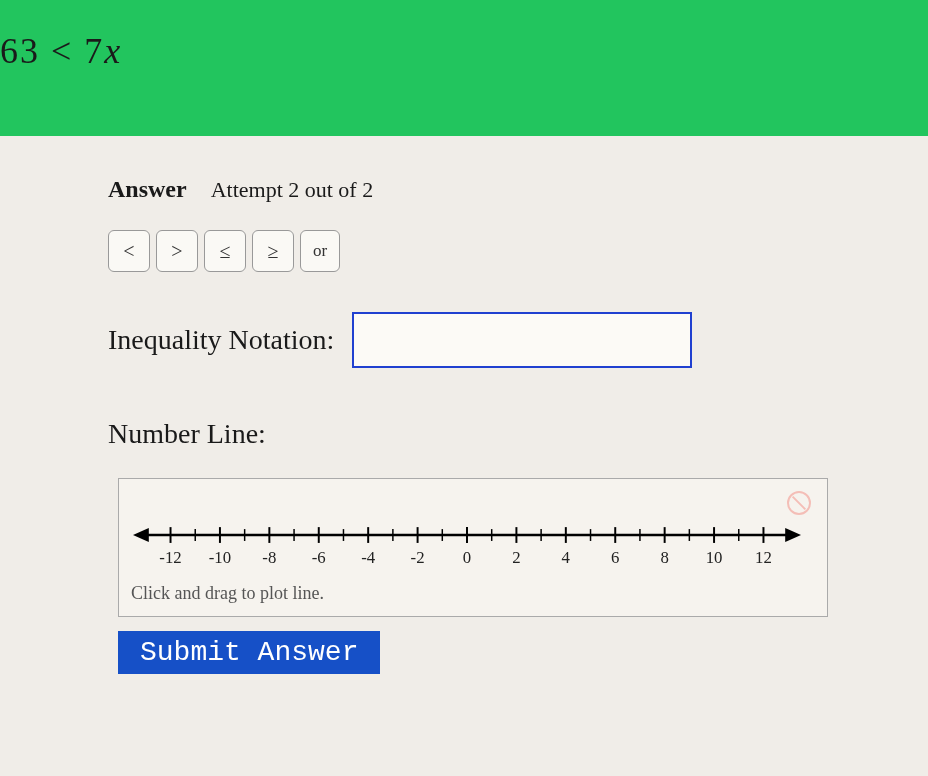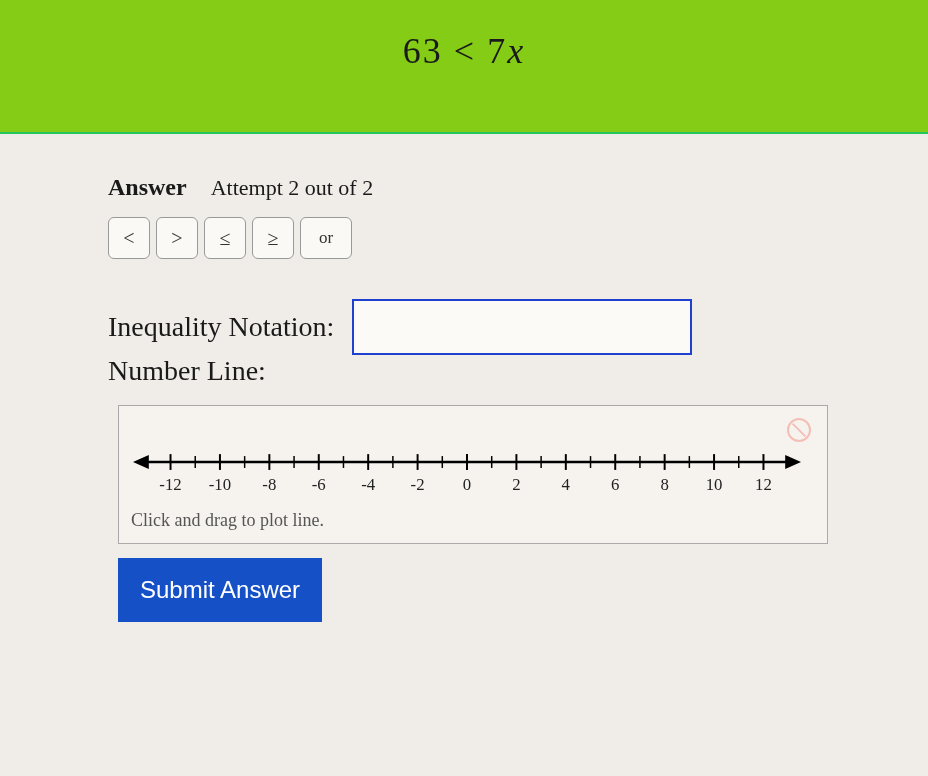--- a/index.html
+++ b/index.html
@@ -8,37 +8,37 @@
     padding: 0;
     width: 928px;
     height: 776px;
     font-family: Georgia, 'Times New Roman', serif;
     background: #f0ede8;
     color: #1a1a1a;
     position: relative;
     overflow: hidden;
   }
   .problem-area {
-    background: #84cc16;
+    background: #22c55e;
     padding: 30px 0 60px 0;
-    text-align: center;
-    border-bottom: 2px solid #22c55e;
+    text-align: left;
+    border-bottom: 4px solid #22c55e;
   }
   .problem {
     font-size: 36px;
     font-family: 'Times New Roman', serif;
     letter-spacing: 2px;
   }
   .problem .var { font-style: italic; }
   .answer-area {
     padding: 40px 100px 0 108px;
   }
   .answer-header {
     font-size: 24px;
-    margin-bottom: 16px;
+    margin-bottom: 27px;
   }
   .answer-header .bold { font-weight: bold; }
   .answer-header .attempt { font-weight: normal; margin-left: 18px; font-size: 22px; }
   .op-row {
     display: flex;
     gap: 6px;
     margin-bottom: 40px;
   }
   .op-btn {
     width: 42px;
@@ -47,41 +47,42 @@
     border-radius: 6px;
     background: #faf9f5;
     font-size: 20px;
     font-family: Georgia, serif;
     display: flex;
     align-items: center;
     justify-content: center;
     cursor: pointer;
     color: #333;
   }
-  .op-btn.or { width: 52px; font-size: 17px; }
+  .op-btn.or { width: 40px; font-size: 17px; }
   .ineq-row {
     display: flex;
     align-items: center;
     gap: 18px;
+    margin-bottom: 50px;
   }
   .ineq-label {
     font-size: 28px;
   }
   .ineq-input {
     width: 340px;
     height: 56px;
     border: 2px solid #2040d0;
     background: #fcfaf6;
     font-size: 22px;
     padding: 0 12px;
     outline: none;
   }
   .numline-label {
     font-size: 28px;
-    margin-bottom: 18px;
+    margin-bottom: 28px;
   }
   .numline-box {
     border: 1px solid #aaa;
     background: #f6f3ee;
     padding: 18px 24px 12px 12px;
     position: relative;
     margin-left: 10px;
   }
   .clear-icon {
     position: absolute;
@@ -113,23 +114,23 @@
     font-size: 18px;
     color: #555;
     margin-top: 6px;
   }
   .submit {
     margin-top: 14px;
     margin-left: 10px;
     background: #1650c7;
     color: #fff;
     border: none;
-    padding: 18px 22px;
-    font-size: 24px;
-    font-family: Liberation Sans, sans-serif;
+    padding: 6px 22px;
+    font-size: 28px;
+    font-family: Liberation Mono, monospace;
     cursor: pointer;
   }
 </style>
 </head>
 <body>
 
 <div class="problem-area">
   <span class="problem">
     <span>63</span>
     <span>&lt;</span>

